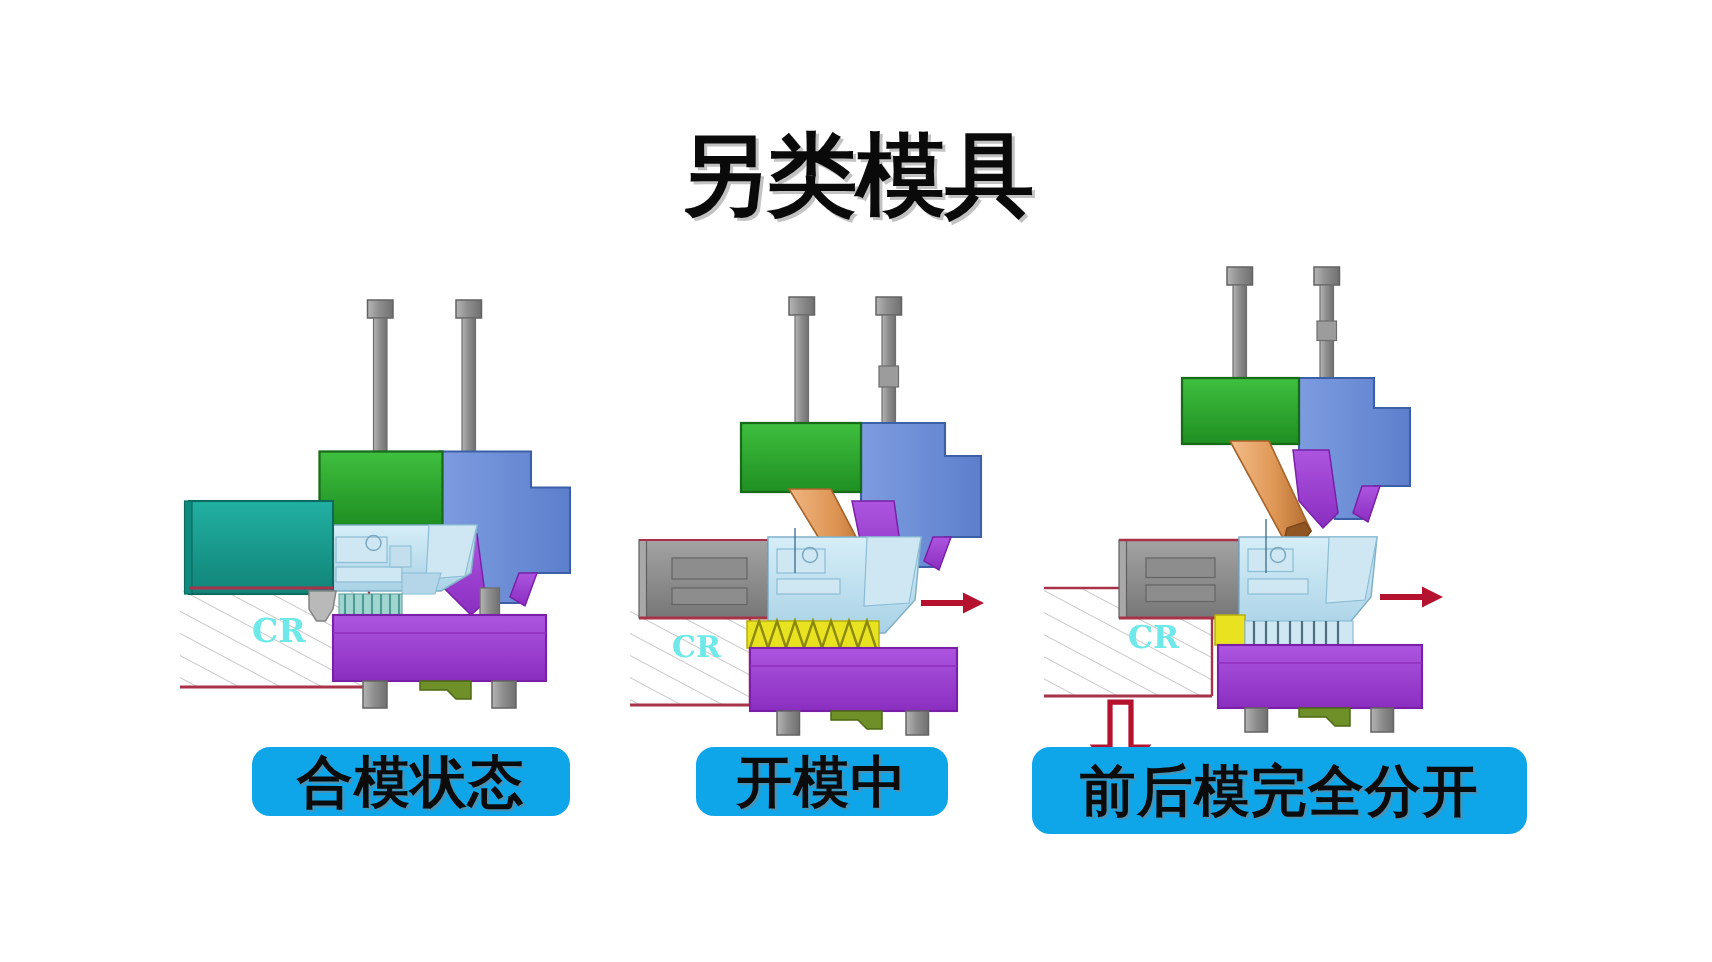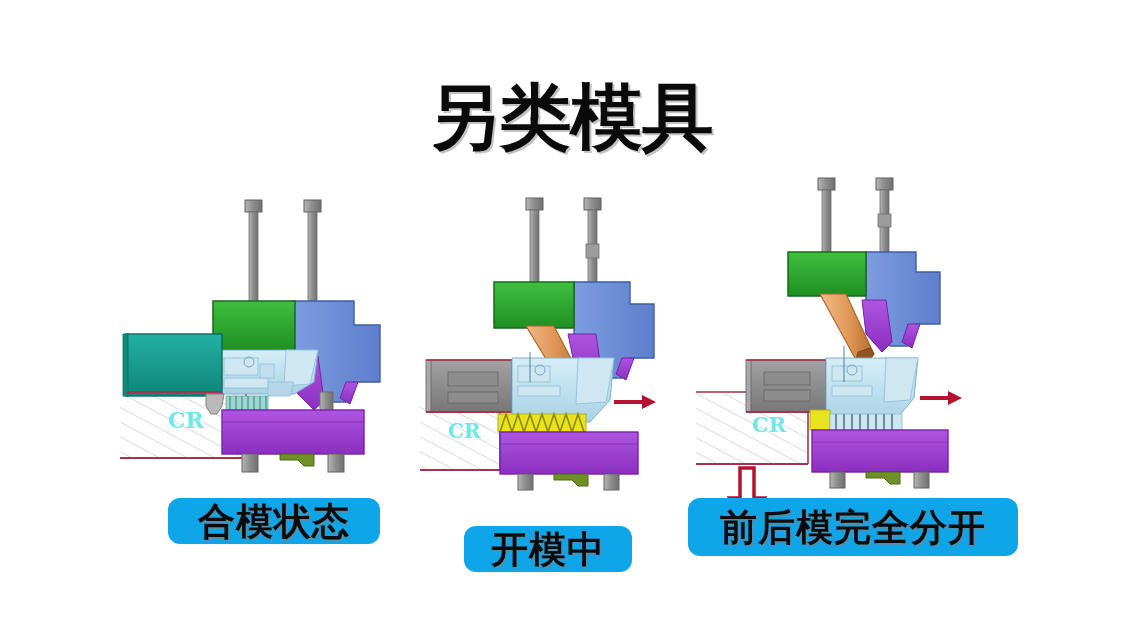--- a/index.html
+++ b/index.html
@@ -22,21 +22,21 @@
     top: 62px;
     width: 1141px;
     height: 110px;
     display: flex;
     align-items: center;
     justify-content: center;
     white-space: nowrap;
   }
   .title-text {
     font-family: "DejaVu Sans", "Liberation Sans", sans-serif;
-    font-size: 72px;
+    font-size: 60px;
     font-weight: 700;
     line-height: 1;
     letter-spacing: -1px;
     text-shadow: 2px 2px 0 rgba(120,120,120,0.45);
   }
   .title-black { color: #0a0a0a; }
   .title-red   { color: #f30303; }
 
   
   .panel {
@@ -63,21 +63,21 @@
     font-family: "DejaVu Sans", "Liberation Sans", sans-serif;
     font-size: 37px;
     font-weight: 700;
     color: #0b0b0b;
     line-height: 1;
     letter-spacing: 1px;
     text-shadow: 1.5px 1.5px 0 rgba(130,130,130,0.5);
     white-space: nowrap;
   }
   #caption-1 { left: 168px; top: 498px; width: 212px; height: 46px; }
-  #caption-2 { left: 464px; top: 526px; width: 168px; height: 46px; }
+  #caption-2 { left: 464px; top: 498px; width: 168px; height: 46px; }
   #caption-3 { left: 688px; top: 498px; width: 330px; height: 58px; }
 </style>
 </head>
 <body>
 
 <div id="title-bar">
   <span class="title-text title-black">另类模具</span>
 </div>
 
 <div class="panel" id="panel-1">

